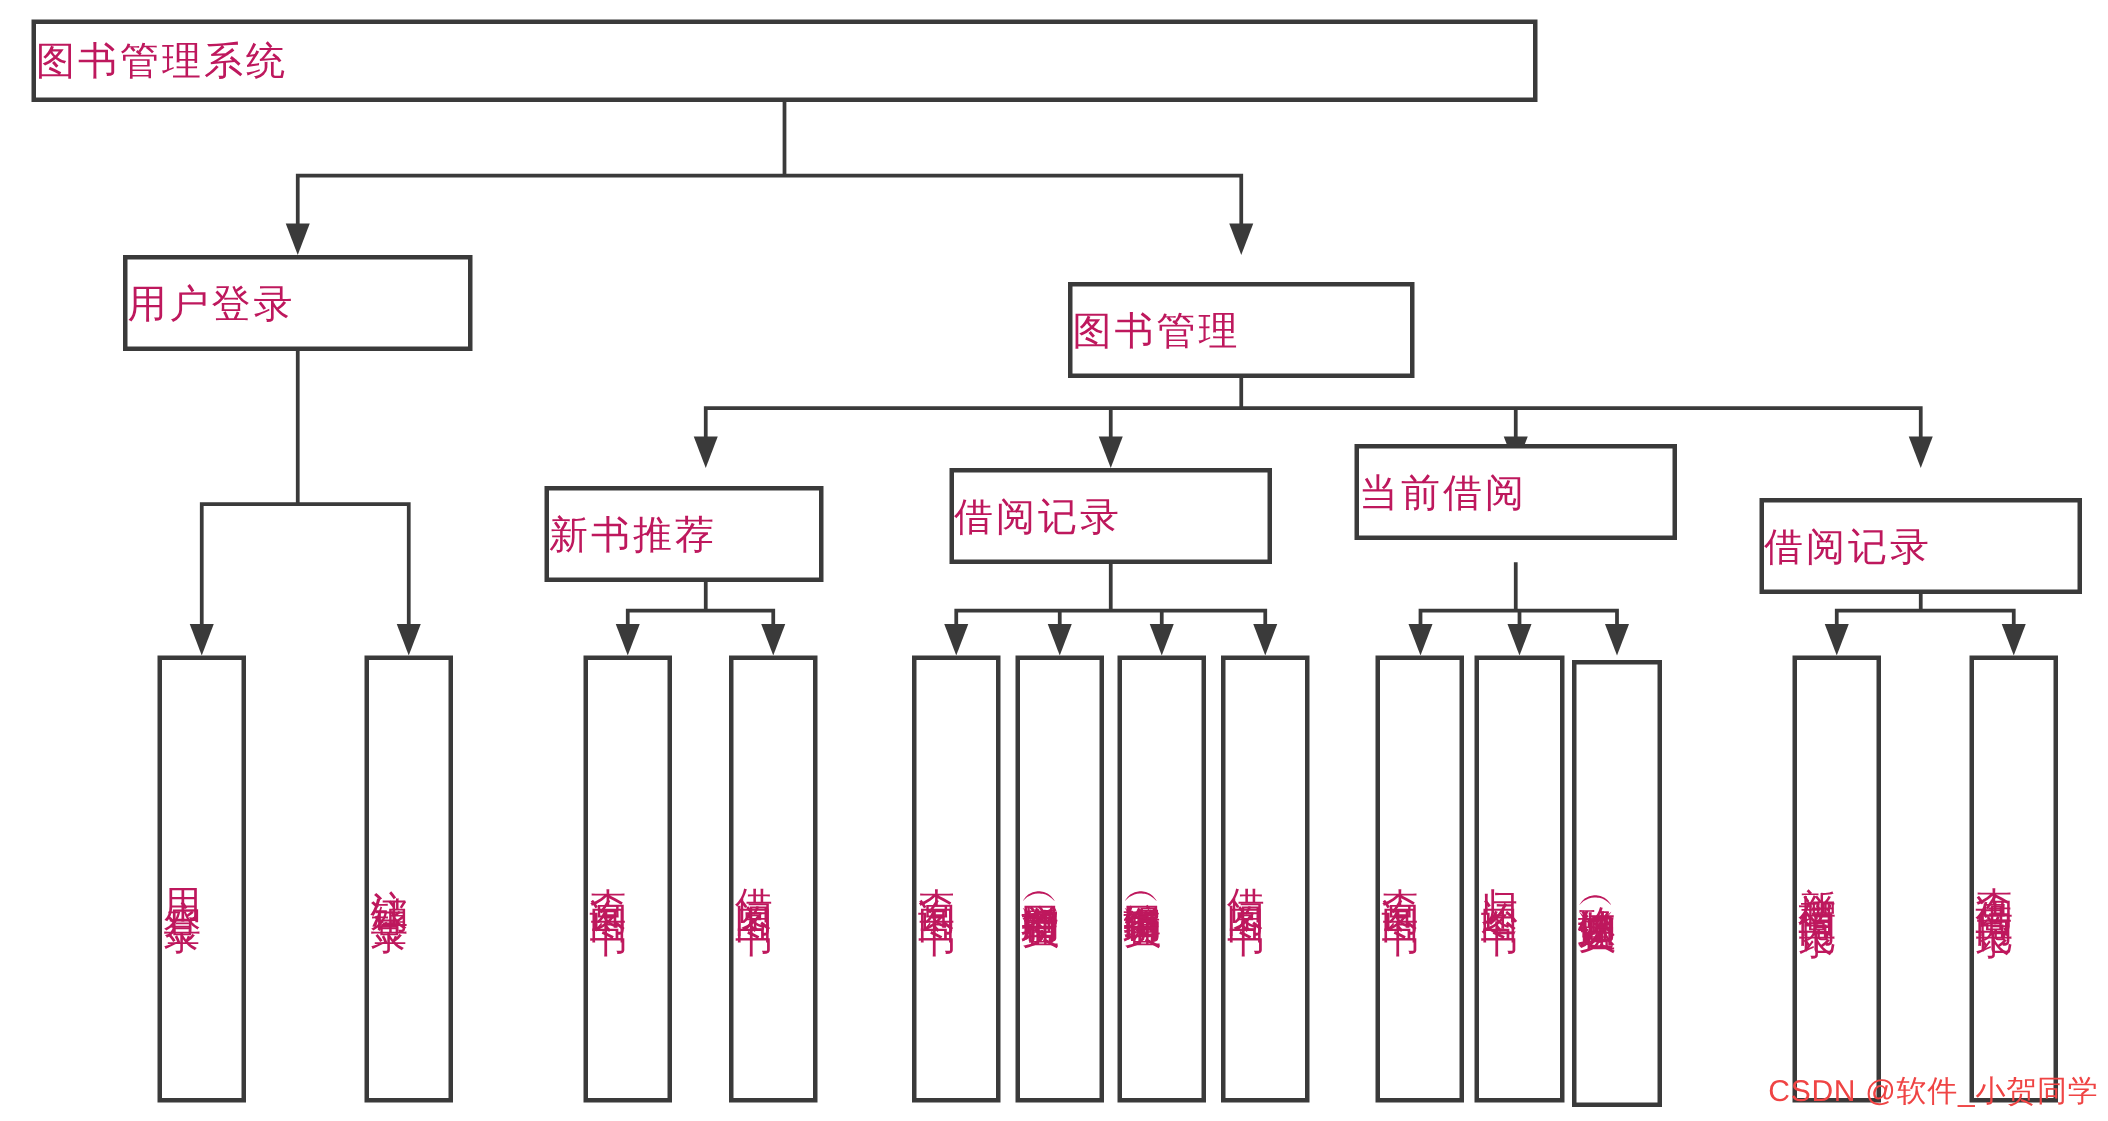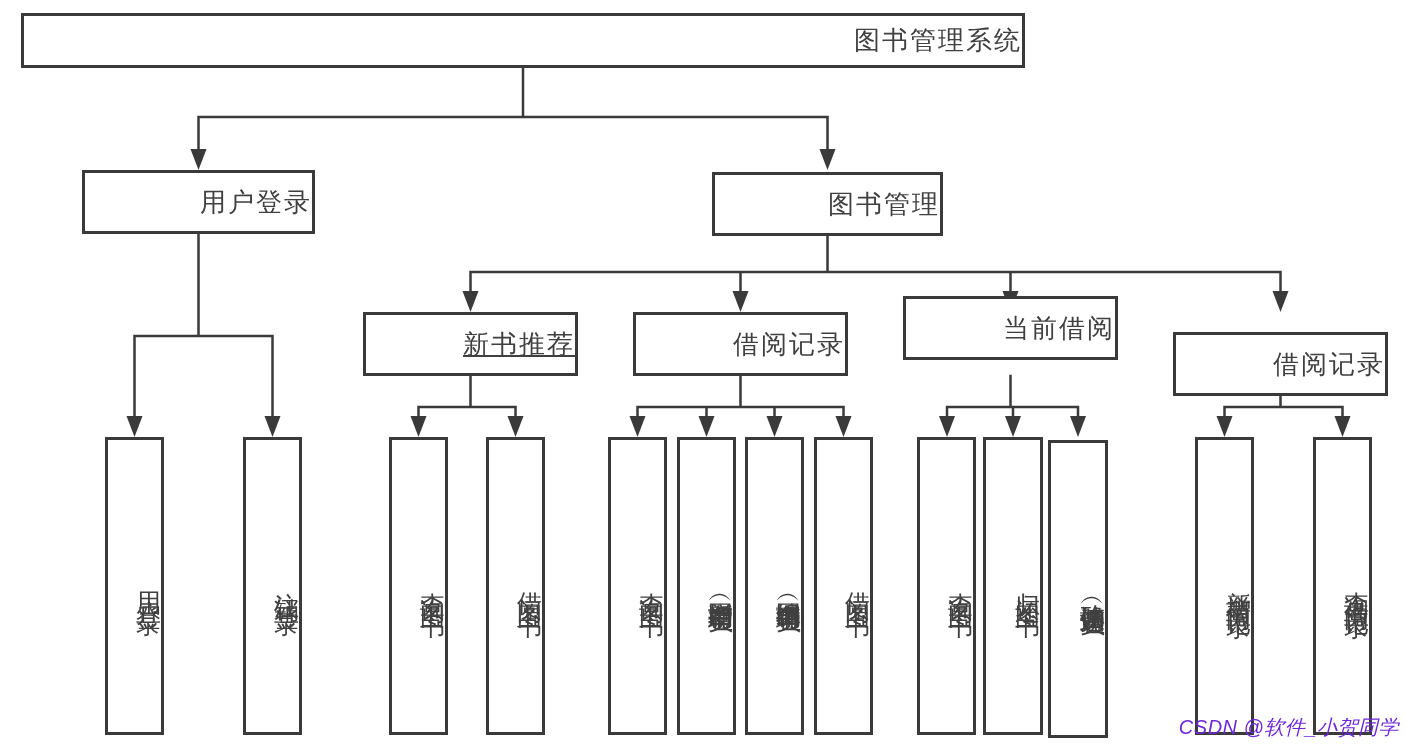--- a/index.html
+++ b/index.html
@@ -11,45 +11,44 @@
     font-family:"Liberation Sans", sans-serif;
   }
   .wires{position:absolute;left:0;top:0;z-index:1;}
   .node{
     position:absolute;
     box-sizing:border-box;
     border:3px solid #3a3a3a;
     background:#ffffff;
     display:flex;
     align-items:center;
-    justify-content:flex-end;
-    color:#404040;
+    justify-content:flex-start;
+    color:#be185d;
     font-size:26px;
     z-index:2;
     letter-spacing:2px;
   }
   .leaf{font-size:25px;letter-spacing:0;}
   .leaf .vtext{
     writing-mode:vertical-rl;
     text-orientation:mixed;
     letter-spacing:7px;
     line-height:1;
   }
   .leaf .vtext.mid{letter-spacing:5px;}
   .leaf .vtext.tight{letter-spacing:1px;}
   .watermark{
     position:absolute;
     right:6px;
     top:714px;
     z-index:5;
     font-size:20px;
-    color:#6d28d9;
+    color:#ef4444;
     letter-spacing:0.5px;
     white-space:nowrap;
-    font-style:italic;
   }
 </style>
 </head>
 <body>
 
 <div class="canvas">
 
   <svg class="wires" width="1405" height="747" viewBox="0 0 1405 747" fill="none">
 
     <path d="M523 68 V117 M198.5 117 H827.5 M198.5 117 V151 M827.5 117 V151" stroke="#3a3a3a" stroke-width="2.5" stroke-linecap="square"></path>
@@ -89,25 +88,25 @@
     </g>
   </svg>
 
   <div class="node" style="left:21px;top:13px;width:1004px;height:55px;">
     <span>图书管理系统</span>
   </div>
 
   <div class="node" style="left:82px;top:170px;width:233px;height:64px;">
     <span>用户登录</span>
   </div>
-  <div class="node" style="left:712px;top:172px;width:231px;height:64px;">
+  <div class="node" style="left:712px;top:188px;width:231px;height:64px;">
     <span>图书管理</span>
   </div>
 
-  <div class="node" style="left:363px;top:312px;width:215px;height:64px;text-decoration:underline;">
+  <div class="node" style="left:363px;top:324px;width:186px;height:64px;">
     <span>新书推荐</span>
   </div>
   <div class="node" style="left:633px;top:312px;width:215px;height:64px;">
     <span>借阅记录</span>
   </div>
   <div class="node" style="left:903px;top:296px;width:215px;height:64px;">
     <span>当前借阅</span>
   </div>
   <div class="node" style="left:1173px;top:332px;width:215px;height:64px;">
     <span>借阅记录</span>

